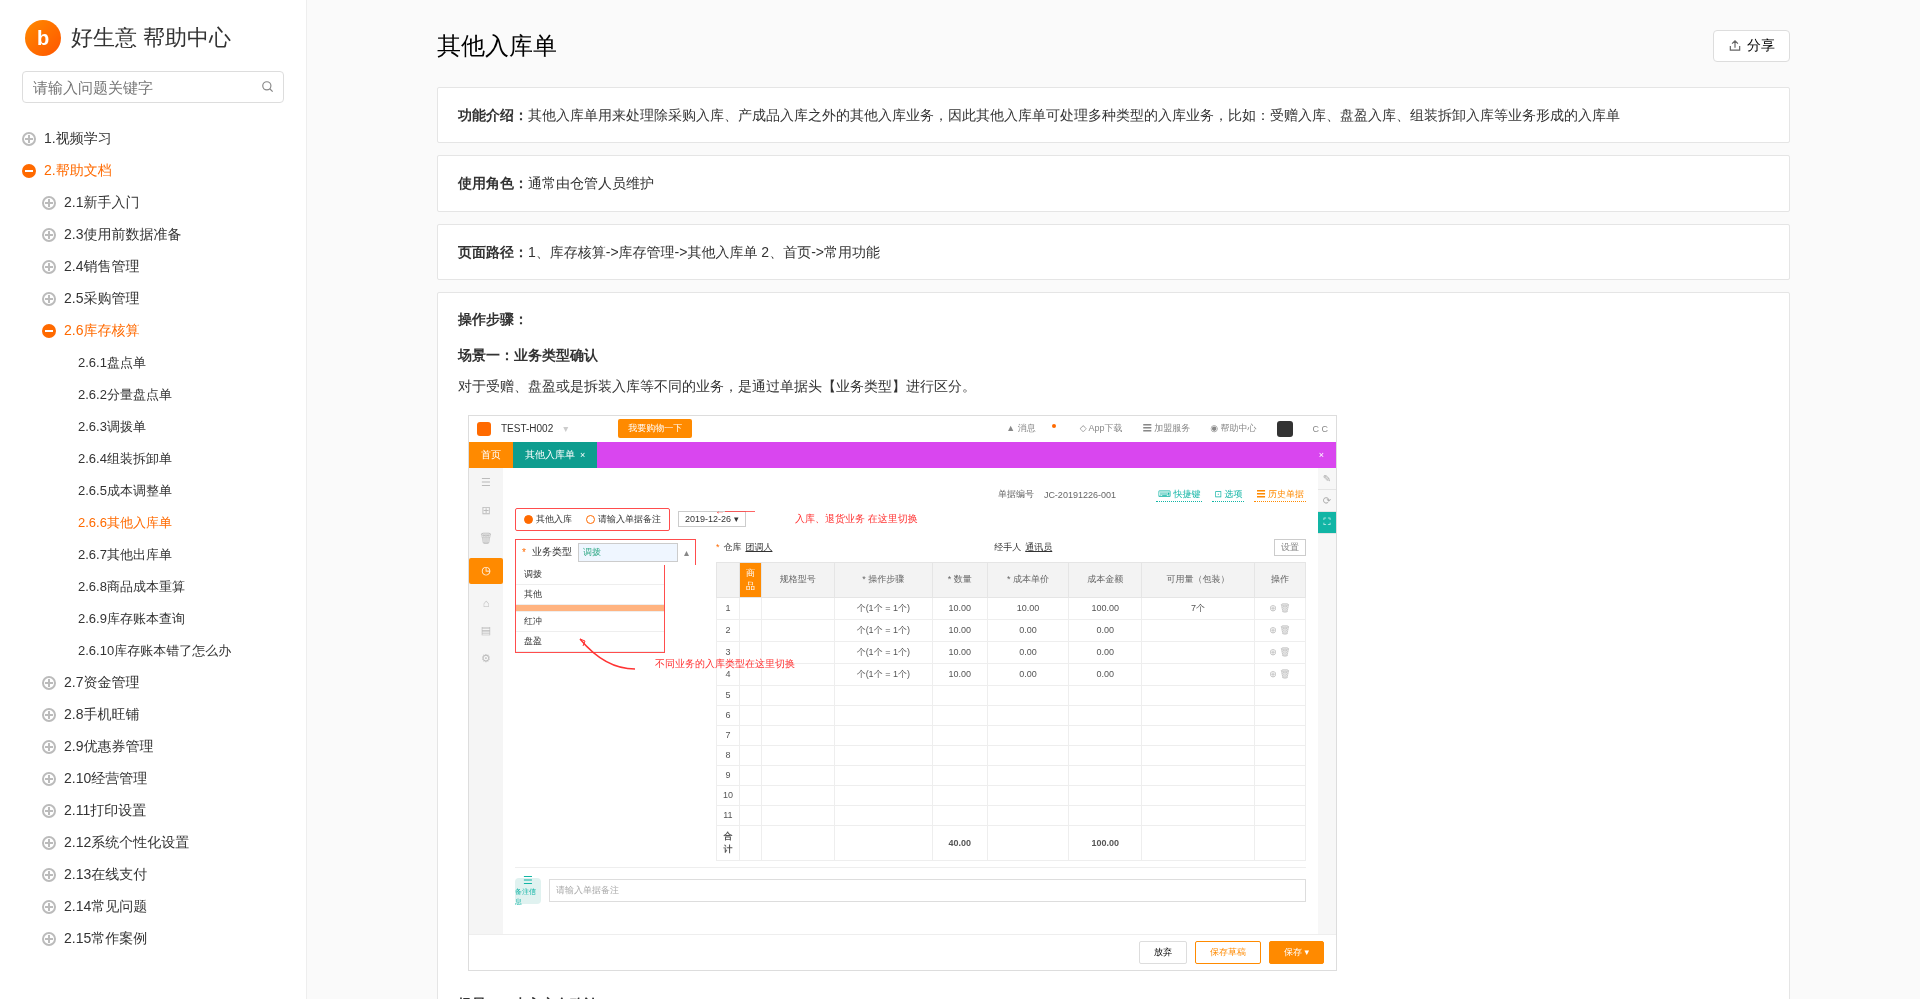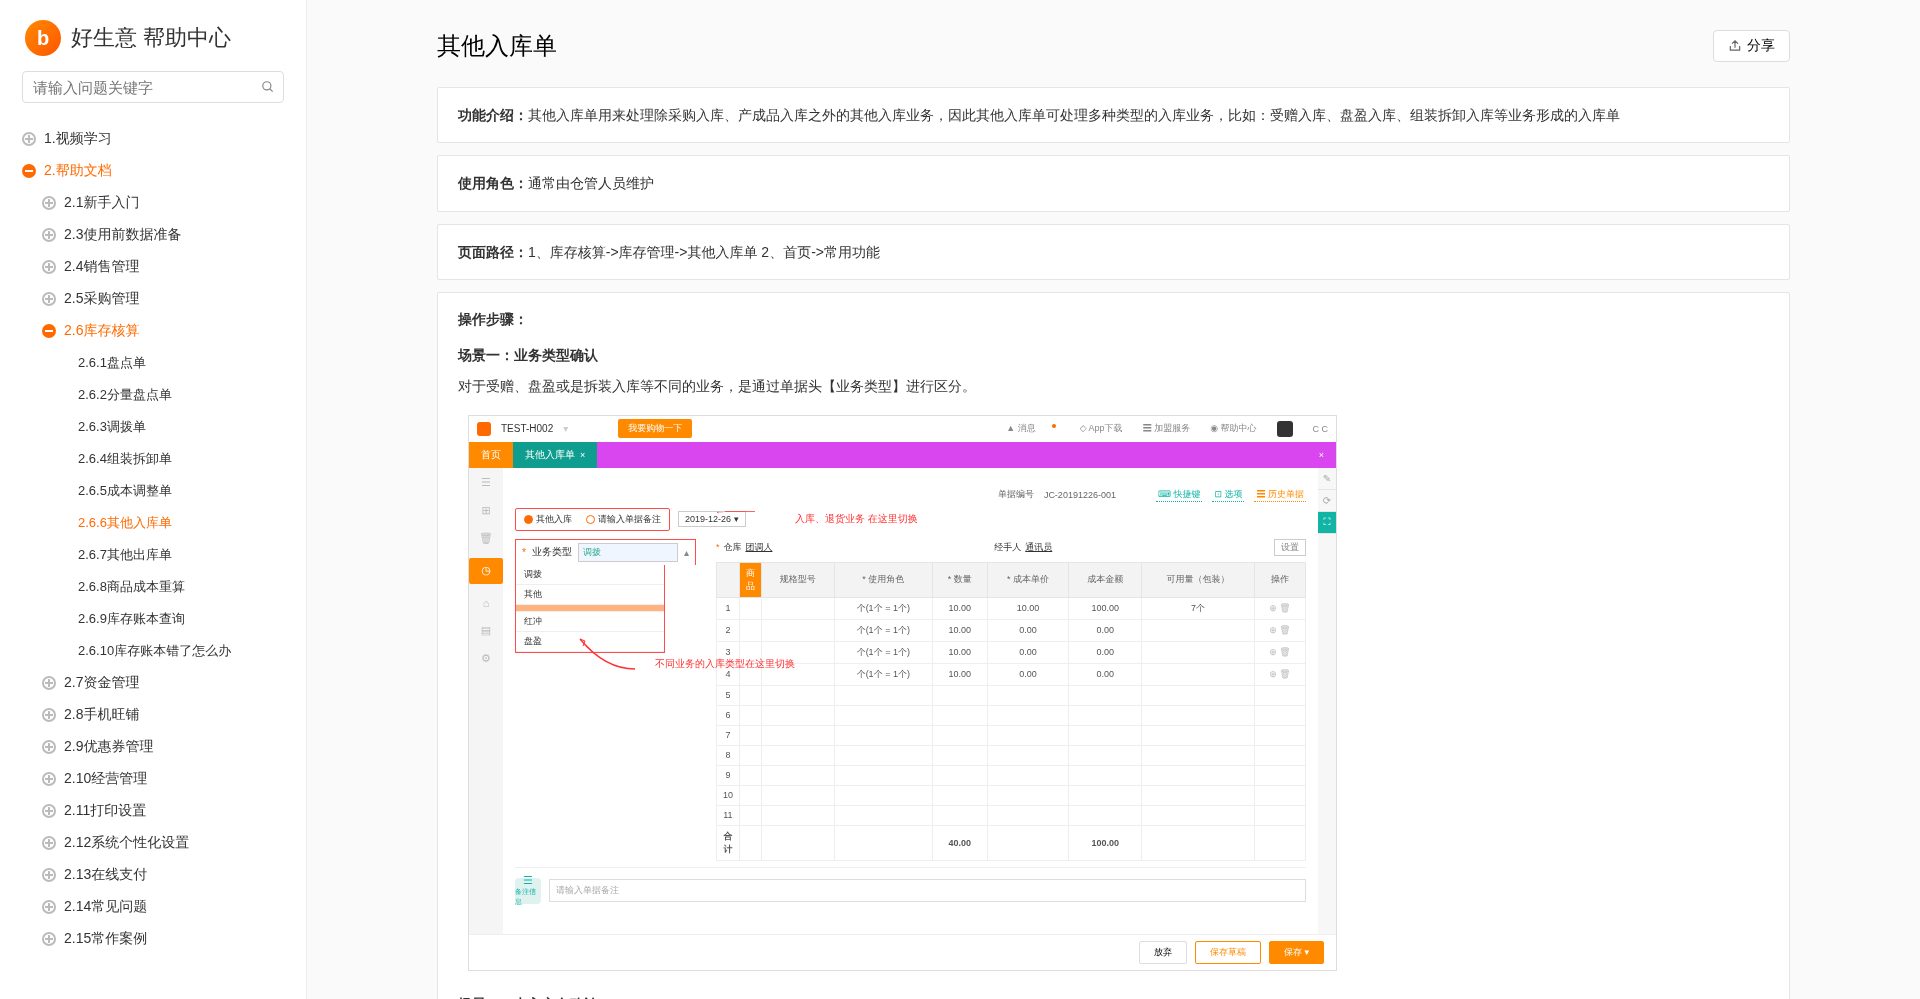--- a/index.html
+++ b/index.html
@@ -329,21 +329,21 @@
                     </div>
                   <div style="flex:1"></div>
                   <span style="border:1px solid #ccc;padding:1px 6px;color:#888">设置</span>
                 </div>
                 <table class="app-table">
                   <tbody>
                       <tr>
                     <th style="width:20px"></th>
                         <th style="background:#ff8a00;color:#fff;width:20px">商品</th>
                     <th>规格型号</th>
-                        <th>* <span>使用角色</span></th>
+                        <th>* <span>操作步骤</span></th>
                     <th>* <span>数量</span></th>
                         <th>* <span>成本单价</span></th>
                     <th>成本金额</th>
                         <th>可用量（包装）</th>
                         <th>操作</th>
                   </tr>
                   <tr>
                         <td>1</td>
                         <td></td>
                         <td></td>

